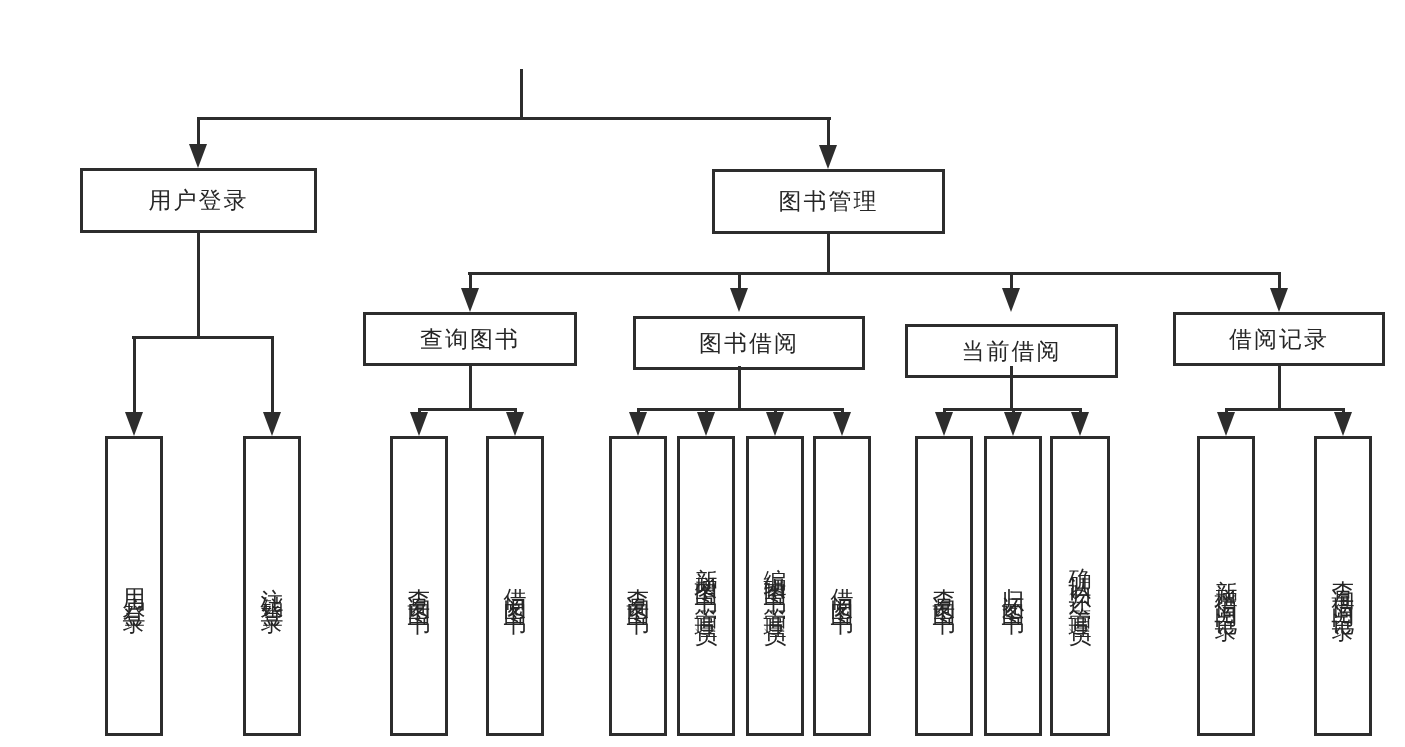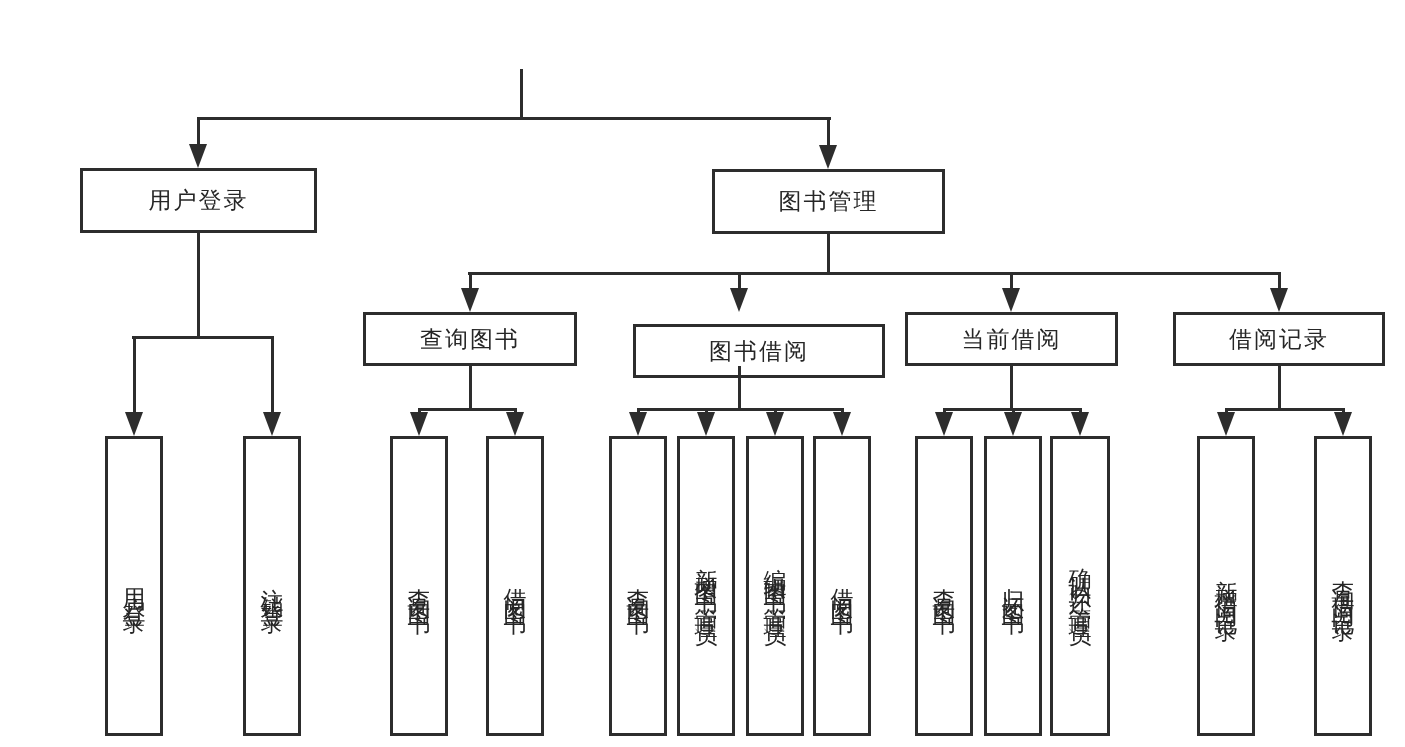--- a/index.html
+++ b/index.html
@@ -67,24 +67,24 @@
   <div class="vl" style="left:738px;top:272px;height:20px;"></div>
   <div class="tri" style="left:730px;top:288px;"></div>
   <div class="vl" style="left:1010px;top:272px;height:20px;"></div>
   <div class="tri" style="left:1002px;top:288px;"></div>
   <div class="vl" style="left:1278px;top:272px;height:20px;"></div>
   <div class="tri" style="left:1270px;top:288px;"></div>
 
   <div class="node" style="left:363px;top:312px;width:214px;height:54px;">
     <span>查询图书</span>
   </div>
-  <div class="node" style="left:633px;top:324px;width:252px;height:54px;text-align:right;">
+  <div class="node" style="left:633px;top:316px;width:232px;height:54px;text-align:right;">
     <span>图书借阅</span>
   </div>
-  <div class="node" style="left:905px;top:312px;width:213px;height:54px;">
+  <div class="node" style="left:905px;top:324px;width:213px;height:54px;">
     <span>当前借阅</span>
   </div>
   <div class="node" style="left:1173px;top:312px;width:212px;height:54px;">
     <span>借阅记录</span>
   </div>
 
   <div class="vl" style="left:469px;top:366px;height:45px;"></div>
   <div class="vl" style="left:738px;top:366px;height:45px;"></div>
   <div class="vl" style="left:1010px;top:366px;height:45px;"></div>
   <div class="vl" style="left:1278px;top:366px;height:45px;"></div>

